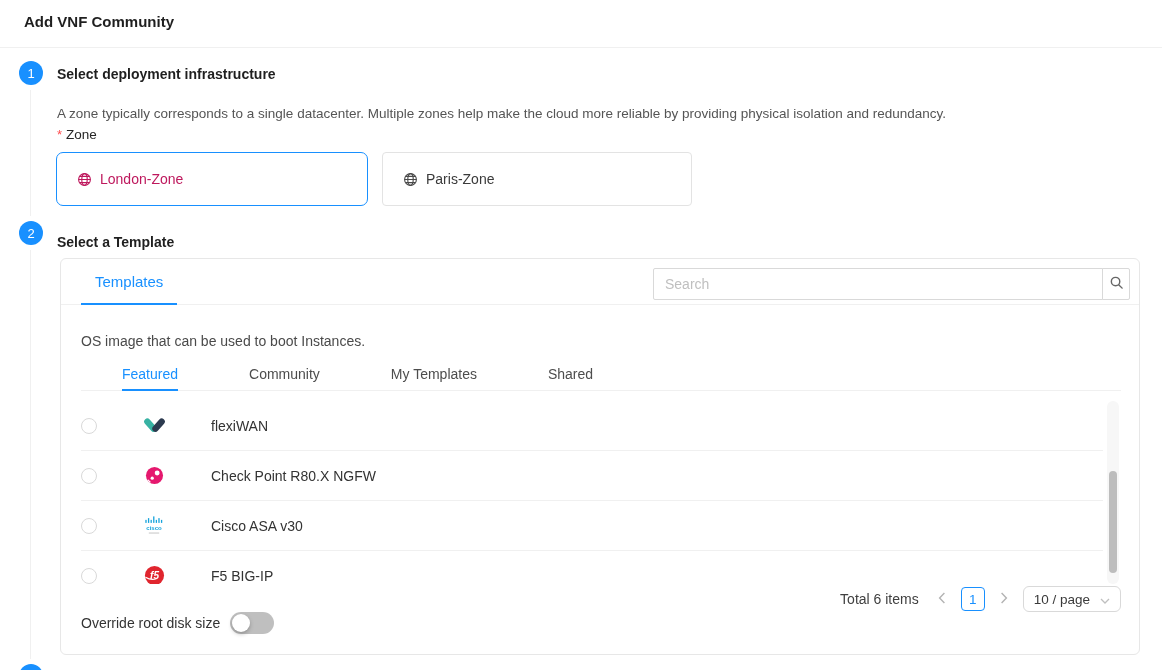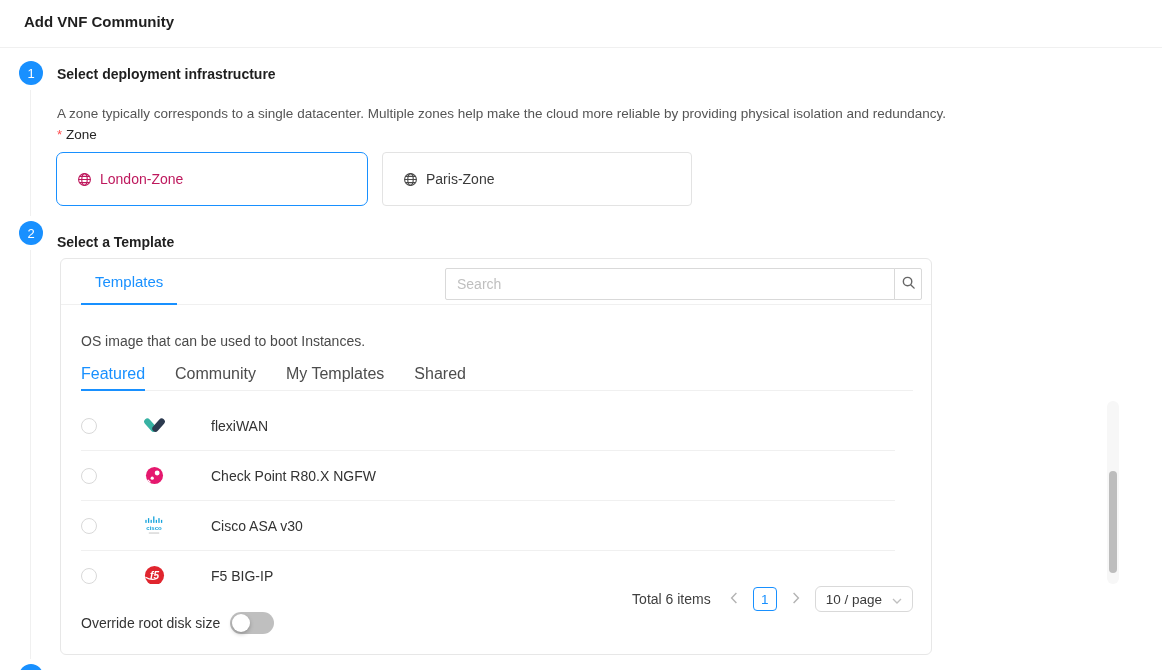--- a/index.html
+++ b/index.html
@@ -26,37 +26,37 @@
   .req { color:#ff4d4f; margin-right:4px; font-size:13px; }
 
   .zone-card { position:absolute; top:152px; height:54px; border:1px solid #e3e3e3; border-radius:4px;
     display:flex; align-items:center; padding-left:20px; gap:8px; background:#fff; cursor:pointer;
     font-size:14px; color:#3a3a3a; }
   .zone-card.selected { border-color:#1890ff; color:#be185d;border-radius:7px; }
   .zc1 { left:56px; width:312px; } .zc2 { left:382px; width:310px; }
   .zone-card .globe { display:flex; }
 
   
-  .card { position:absolute; left:60px; top:258px; width:872px; height:397px;
+  .card { position:absolute; left:60px; top:258px; width:1080px; height:397px;
     border:1px solid #e7e7e7; border-radius:6px; background:#fff; }
   .card-tabs { position:absolute; left:0; top:0; right:0; height:46px; border-bottom:1px solid #f0f0f0; }
   .tab-main { position:absolute; left:20px; top:0; height:46px; display:flex; align-items:center;
     padding:0 14px; color:#1890ff; font-size:15px; font-weight:500; border-bottom:2px solid #1890ff; cursor:pointer; }
   .search-group { position:absolute; top:9px; right:9px; display:flex; height:32px; }
   .search-input { width:450px; height:32px; border:1px solid #d9d9d9; border-radius:2px 0 0 2px;
     padding:0 11px; font-size:14px; color:#262626; outline:none; font-family:"Liberation Sans", sans-serif; }
   .search-input::placeholder { color:#bfbfbf; }
   .search-btn { width:28px; height:32px; border:1px solid #d9d9d9; margin-left:-1px; background:#fff;
     border-radius:0 2px 2px 0; display:flex; align-items:center; justify-content:center; cursor:pointer; }
 
   .os-desc { position:absolute; left:20px; top:74px; font-size:14px; color:#4a4a4a; }
 
   .filter-tabs { position:absolute; left:20px; right:18px; top:99px; height:33px;
     border-bottom:1px solid #f0f0f0; display:flex; gap:30px; }
-  .ftab { display:flex; align-items:center; font-size:16px; color:#4d4d4d; cursor:pointer; position:relative; }
+  .ftab { display:flex; align-items:center; font-size:14px; color:#4d4d4d; cursor:pointer; position:relative;margin-left:41px; }
   .ftab.active { color:#1890ff; }
   .ftab.active::after { content:""; position:absolute; left:0; right:0; bottom:-1px; height:2px; background:#1890ff; }
 
   .list { position:absolute; left:20px; top:142px; right:36px; height:183px; overflow:hidden; }
   .row { height:50px; display:flex; align-items:center; border-bottom:1px solid #f0f0f0; cursor:pointer;gap:36px; }
   .radio { width:16px; height:16px; border:1px solid #d9d9d9; border-radius:50%; background:#fff; flex:none; margin-right:8px; }
   .logo-wrap { width:26px; display:flex; justify-content:center; align-items:flex-start; margin-right:8px; flex:none; }
   .row-label { font-size:14px; color:#333; }
 
   .sb-track { position:absolute; left:1046px; top:142px; width:12px; height:183px; background:#f7f7f7; border-radius:6px; }

